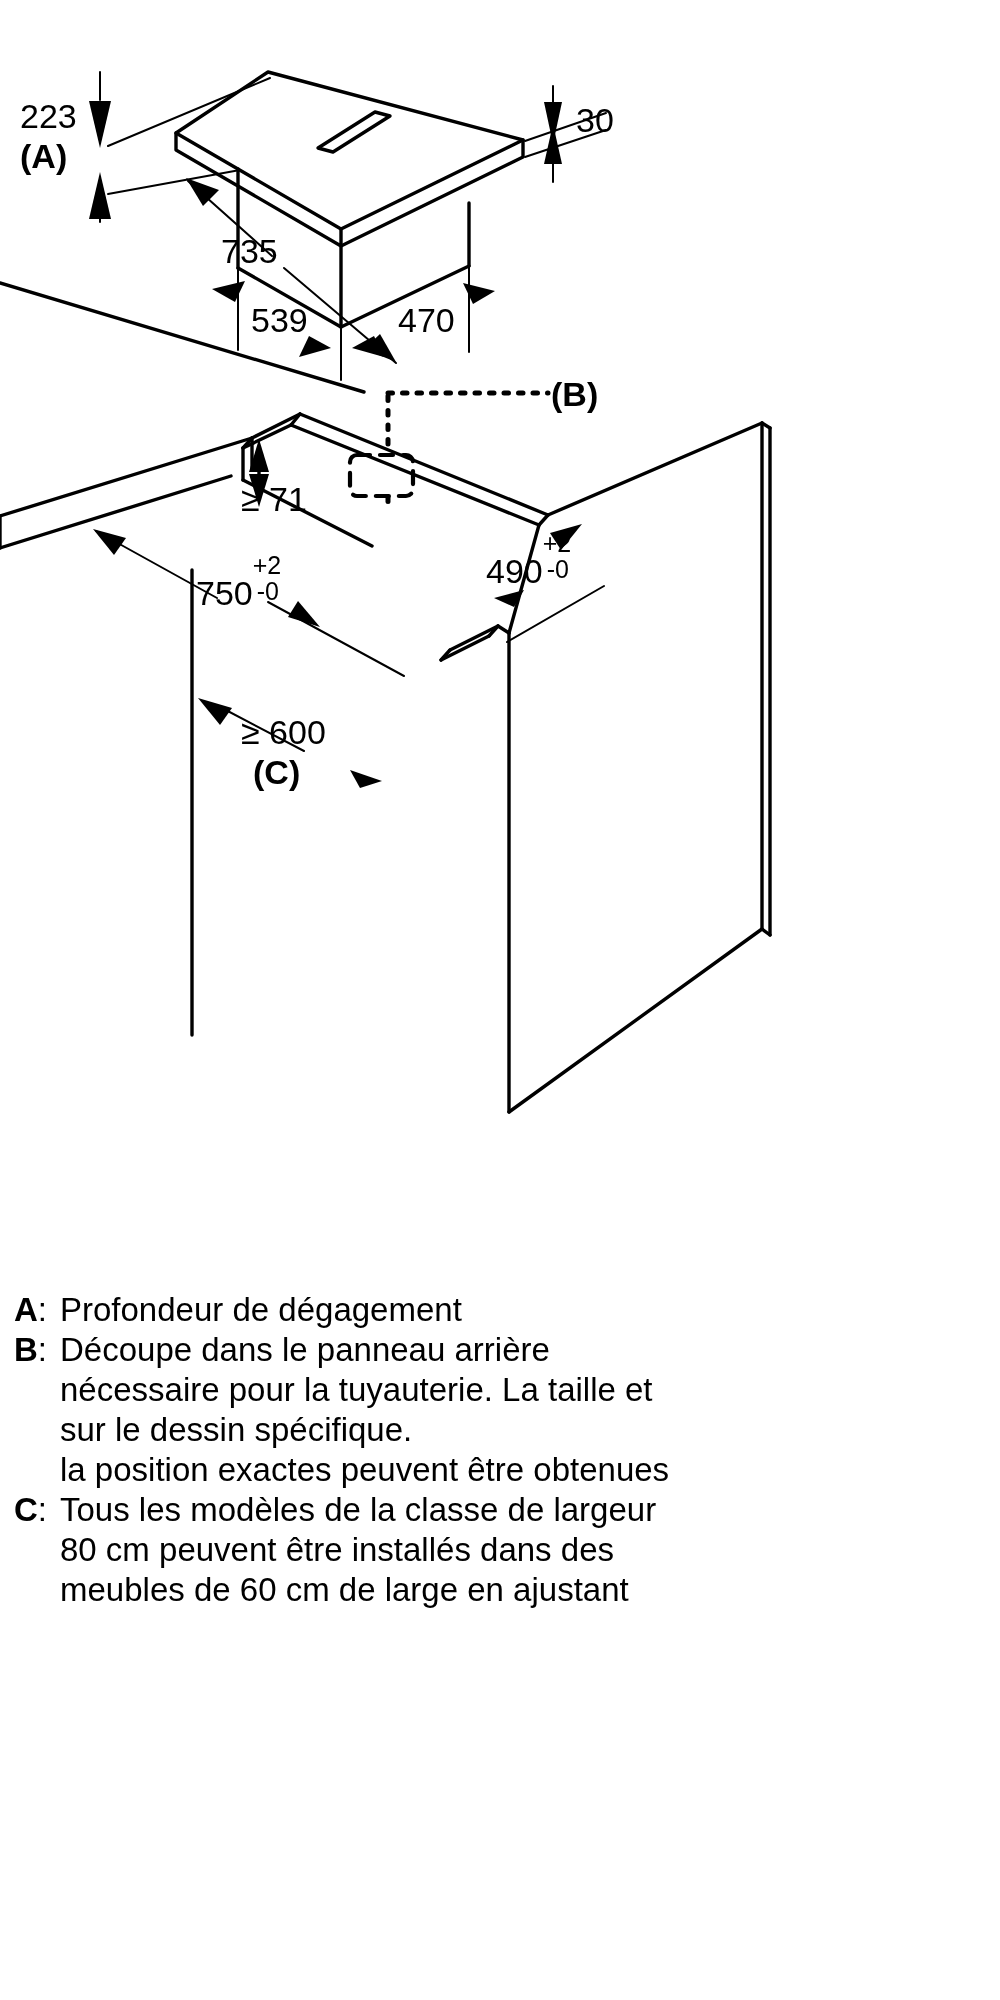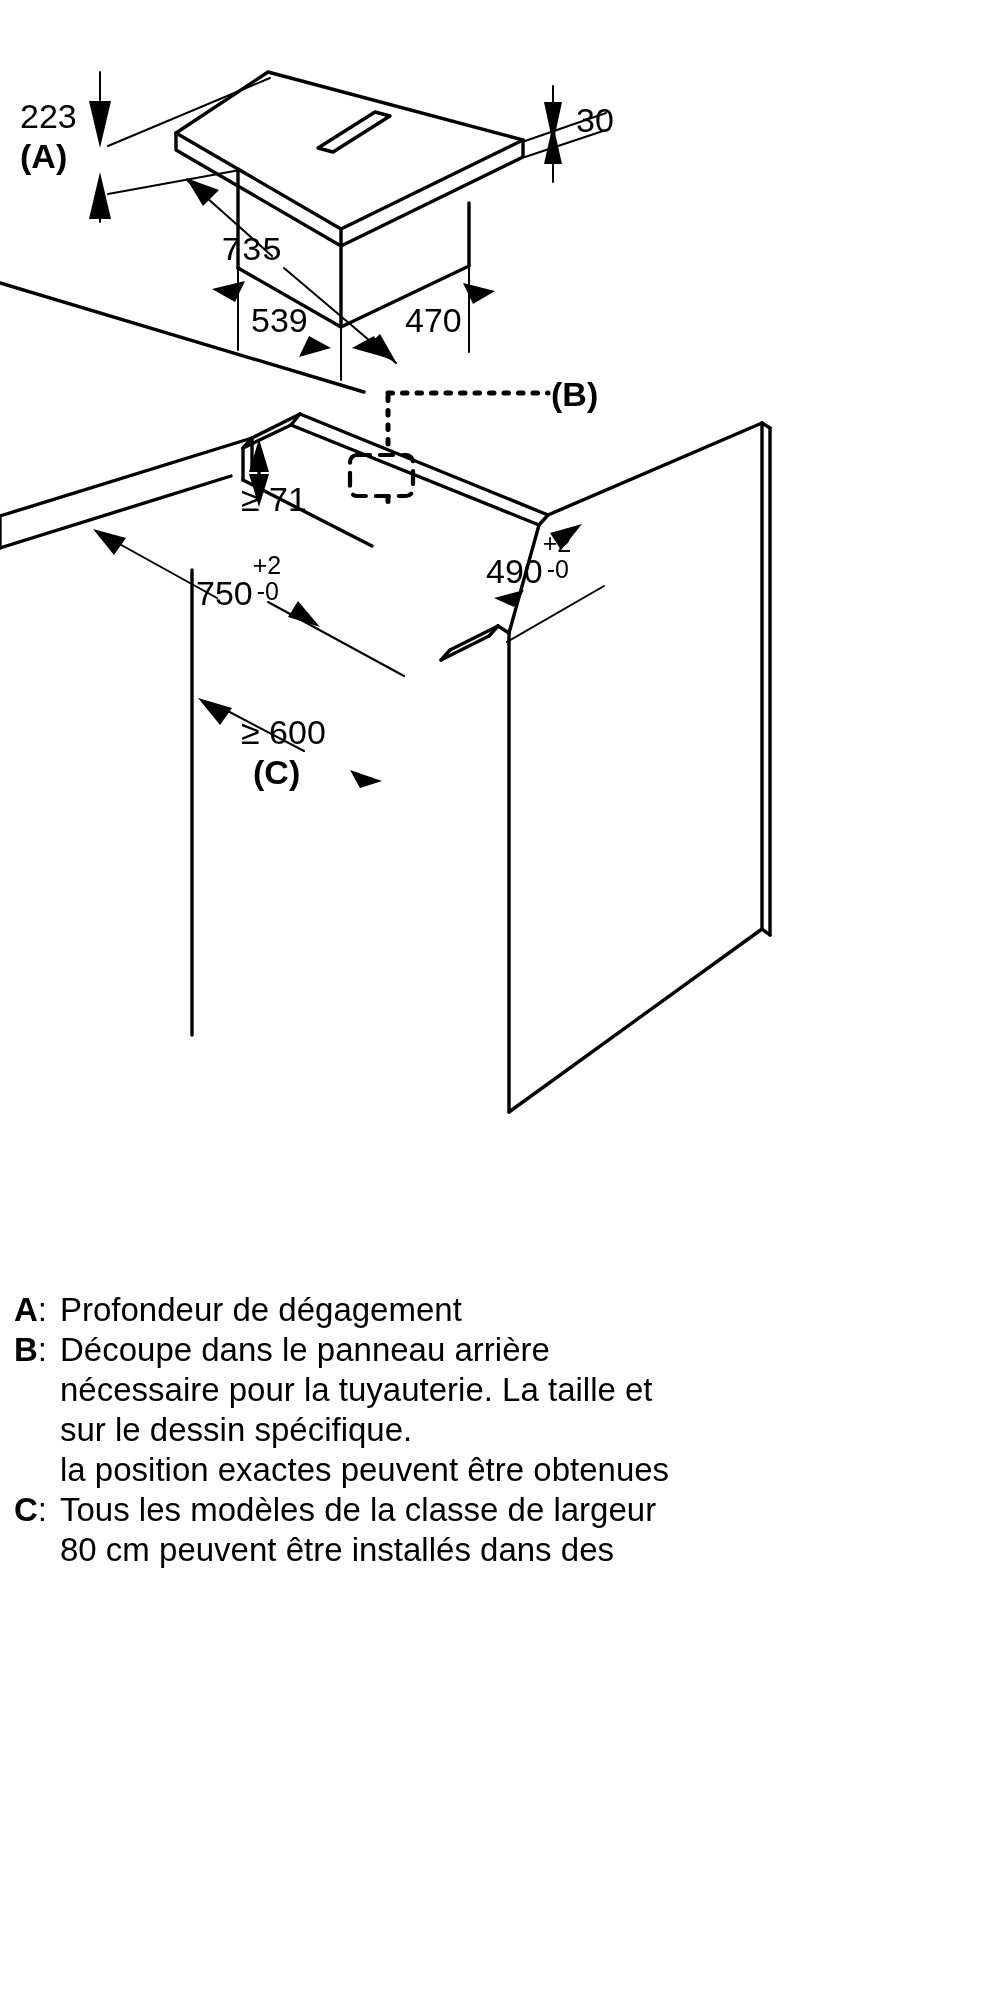--- a/index.html
+++ b/index.html
@@ -268,25 +268,25 @@
 
       <line x1="0" y1="655" x2="192" y2="719" opacity="0"></line>
     </g>
   </svg>
 
   <div class="dim" style="left:20px; top:97px;">223</div>
   <div class="dim bold" style="left:20px; top:137px;">(A)</div>
 
   <div class="dim" style="left:576px; top:101px;">30</div>
 
-  <div class="dim" style="left:221px; top:232px;font-family:Liberation Mono, monospace;">735</div>
+  <div class="dim" style="left:221px; top:232px;">735</div>
 
   <div class="dim" style="left:251px; top:301px;">539</div>
 
-  <div class="dim" style="left:398px; top:301px;margin-left:7px;">470</div>
+  <div class="dim" style="left:398px; top:301px;">470</div>
 
   <div class="dim bold" style="left:551px; top:375px;">(B)</div>
 
   <div class="dim" style="left:241px; top:480px;">≥ 71</div>
 
   <div class="dim" style="left:196px; top:567px;">
     <span>750</span><span class="tol"><span class="plus">+2</span><span class="minus">-0</span></span>
   </div>
 
   <div class="dim" style="left:486px; top:545px;">
@@ -318,15 +318,19 @@
         <div class="legend-text">la position exactes peuvent être obtenues</div>
       </div>
       <div class="legend-row">
         <div class="legend-key"><span>C</span><span class="colon">:</span></div>
         <div class="legend-text">Tous les modèles de la classe de largeur</div>
       </div>
       <div class="legend-row">
         <div class="legend-key">&nbsp;</div>
         <div class="legend-text">80 cm peuvent être installés dans des</div>
       </div>
+      <div class="legend-row">
+        <div class="legend-key">&nbsp;</div>
+        <div class="legend-text">meubles de 60 cm de large en ajustant</div>
+      </div>
     </div>
 
 </div>
 
 </body></html>

